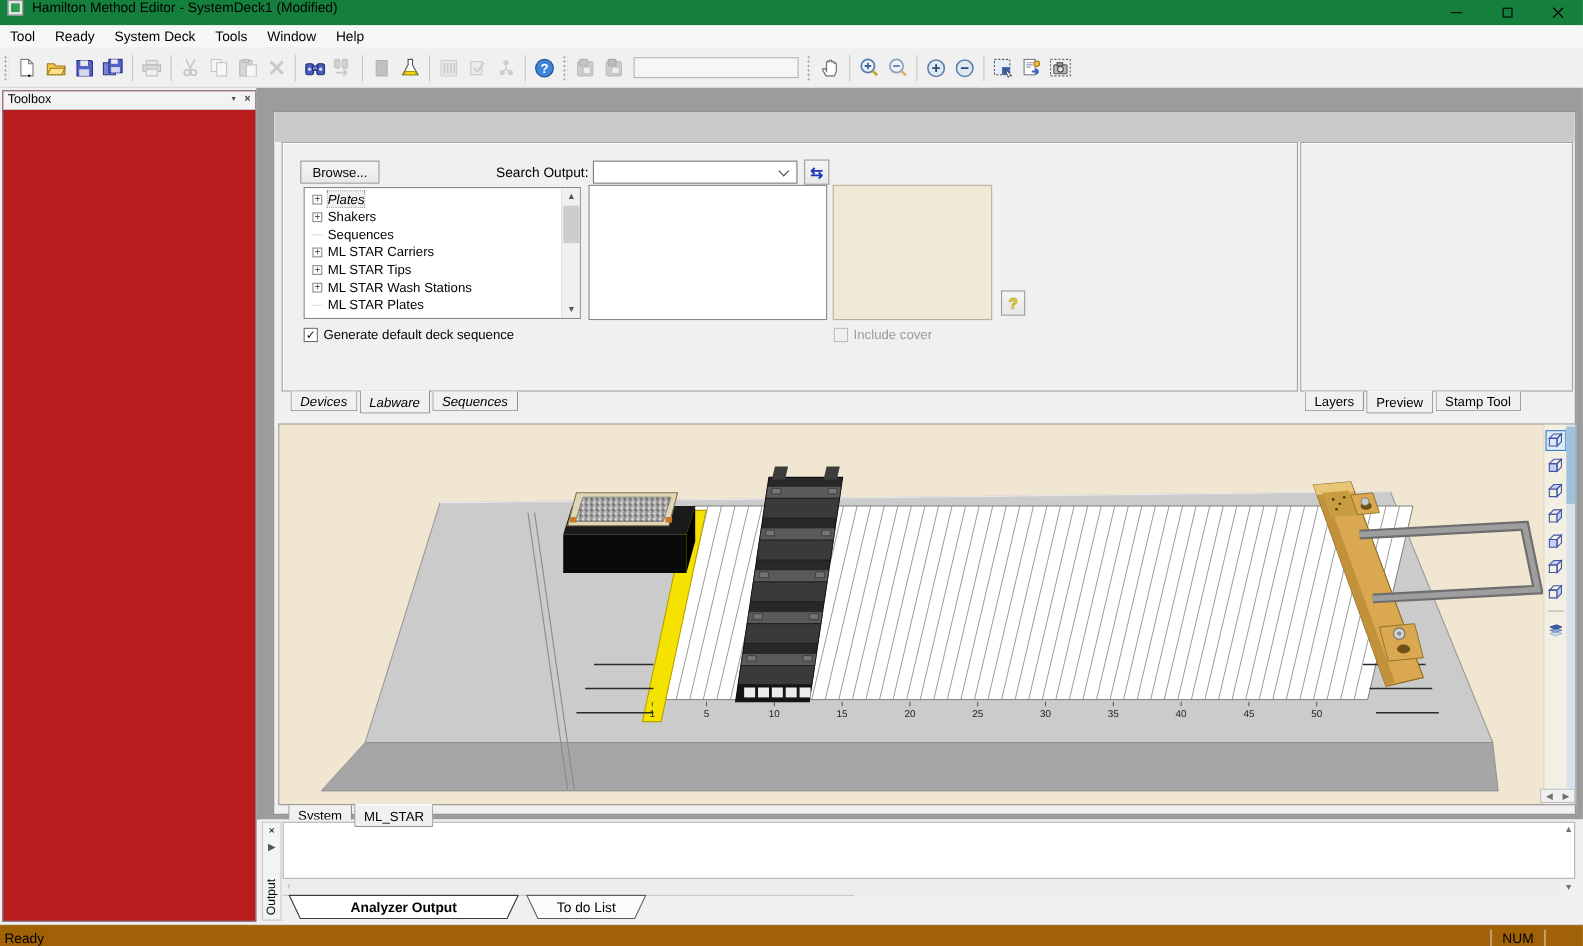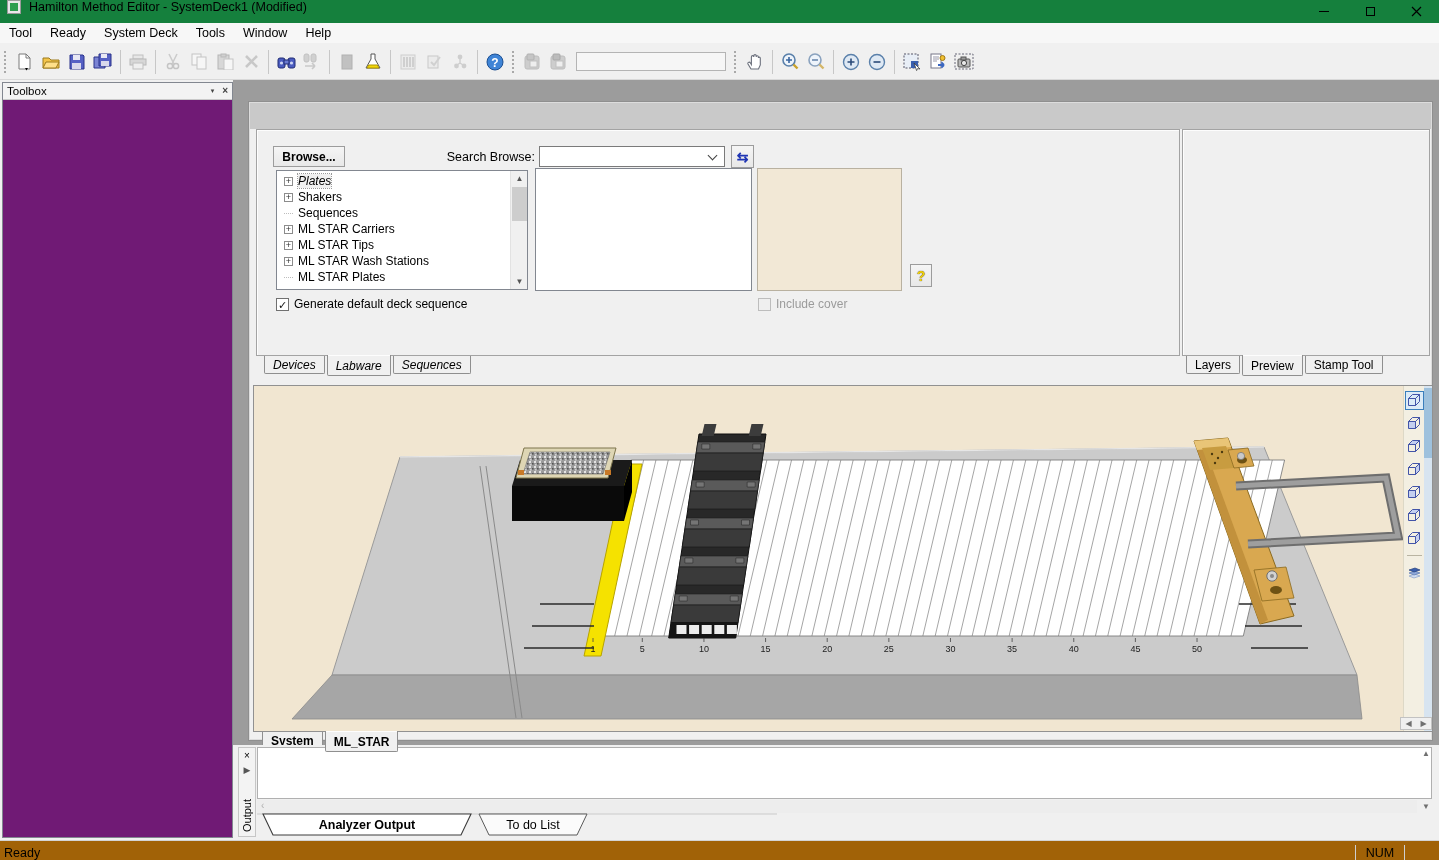--- a/index.html
+++ b/index.html
@@ -23,21 +23,21 @@
   #toolbar { left:0; top:44px; width:1439px; height:36px; background:#f0f0f0; border-bottom:1px solid #d9d9d9; display:flex; align-items:center; }
   .tgrip { width:5px; height:24px; margin:0 4px 0 3px;
     background-image:radial-gradient(#a9a9a9 34%, transparent 35%); background-size:4px 4px; }
   .tsep { width:1px; height:24px; background:#c7c7c7; margin:0 4px; }
   .tbtn { width:26px; height:26px; display:flex; align-items:center; justify-content:center; border-radius:2px; }
   .tbtn svg { display:block; }
   .dis { opacity:.45; filter:grayscale(1); }
   #tb-address { width:150px; height:19px; border:1px solid #b4b4b4; background:#f6f6f6; font-family:"Liberation Sans",sans-serif; font-size:12px; padding:0 3px; margin:0 4px; }
 
   
-  #toolbox { left:2px; top:82px; width:231px; height:756px; background:#701a75; border:1px solid #828790; }
+  #toolbox { left:2px; top:82px; width:231px; height:756px; background:#b91c1c; border:1px solid #828790; }
   #toolbox-header { height:17px; background:#f3f3f3; border-bottom:1px solid #c9c9c9; display:flex; align-items:center; padding:0 4px; }
   #toolbox-title { font-size:11.5px; }
   #toolbox-header .hb { margin-left:auto; display:flex; gap:8px; align-items:center; color:#444; }
   #toolbox-header .hb span { font-size:10px; line-height:10px; }
 
   
   #mdi { left:233px; top:80px; width:1206px; height:665px; background:#9c9c9c; }
 
   
   #child { left:248px; top:101px; width:1185px; height:640px; background:#c9c9c9; border:1px solid #8f8f8f; box-shadow:0 0 0 1px #dcdcdc inset; }
@@ -54,21 +54,21 @@
   .cg-max { width:8px; height:7px; border:1px solid #333; }
   #child-body { position:absolute; left:1px; top:27px; right:1px; bottom:1px; background:#f0f0f0; }
 
   
   .panel3d { background:#f0f0f0; border:1px solid #a3a3a3; box-shadow:1px 1px 0 #fdfdfd inset; }
   #labware-page { left:6px; top:0px; width:924px; height:227px; }
   #side-page { left:932px; top:0px; width:248px; height:227px; }
 
   .btn { background:linear-gradient(#f5f5f5,#e8e8e8); border:1px solid #9c9c9c; font-size:12px;
          display:flex; align-items:center; justify-content:center; }
-  #browse-btn { left:16px; top:16px; width:72px; height:21px;font-weight:bold; }
+  #browse-btn { left:16px; top:16px; width:72px; height:21px; }
   #search-label { left:150px; top:20px; width:128px; text-align:right; font-size:12.5px; }
   #search-combo { left:282px; top:16px; width:186px; height:21px; background:#fff; border:1px solid #7a7a7a; display:flex; align-items:center; }
   #search-combo .val { flex:1; padding:0 4px; font-size:12px; }
   .chev { width:7px; height:7px; border-right:1.6px solid #404040; border-bottom:1.6px solid #404040; transform:rotate(45deg); margin:-3px 8px 0 0; }
   #swap-btn { left:474px; top:15px; width:23px; height:23px; font-size:14px; color:#1f35b4; font-weight:bold; }
 
   .sunken { background:#fff; border:1px solid #828790; }
   #labware-tree { left:19px; top:40px; width:252px; height:120px; overflow:hidden; }
   #tree-rows { position:absolute; left:1px; top:2px; right:18px; }
   .tree-row { display:flex; align-items:center; height:16px; padding-left:6px; font-size:12px; white-space:nowrap; }
@@ -90,21 +90,21 @@
   #cover-row { left:501px; top:167px; color:#9b9b9b; }
   #cover-row .cb { border-color:#bdbdbd; background:#efefef; }
 
   
   .tabstrip { position:absolute; display:flex; align-items:flex-start; }
   .tabstrip .tab { background:#f0f0f0; border:1px solid #8f8f8f; border-top:none; height:18px; padding:2px 8px 0 8px;
       font-size:12px; border-radius:0 0 2px 2px; margin-right:2px; position:relative; top:0; }
   .tabstrip .tab.active { height:21px; top:-1px; padding-top:4px; z-index:3; box-shadow:0 1px 0 #fdfdfd inset; }
   #page-tabs { left:14px; top:227px;font-style:italic; }
   #side-tabs { left:936px; top:227px; }
-  #deck-tabs { left:12px; top:603px;font-weight:bold; }
+  #deck-tabs { left:12px; top:603px; }
 
   
   #deck-view { left:3px; top:256px; width:1180px; height:347px; background:#f1e6d1; border:1px solid #919191; }
   #deck-svg { position:absolute; left:0; top:0; }
   #cube-strip { position:absolute; left:1149px; top:0; width:21px; height:345px; background:#f3efe2; border-left:1px solid #ddd8c6; display:flex; flex-direction:column; align-items:center; padding-top:5px; }
   .cube-btn { width:19px; height:19px; margin-bottom:4px; display:flex; align-items:center; justify-content:center; border:1px solid transparent; }
   .cube-btn.sel { border-color:#3a7ebc; background:#dcebf7; }
   #cube-sep { width:15px; height:1px; background:#b9b4a2; margin:3px 0 6px 0; }
   #deck-vscroll { position:absolute; left:1170px; top:0; width:8px; height:345px; background:#d7e4f0; }
   #deck-vscroll .thumb { position:absolute; left:0px; top:2px; width:8px; height:70px; background:#9ec1dd; }
@@ -369,21 +369,21 @@
   <div style="height:737px;"></div>
 </div>
 
 <div class="abs" id="mdi"></div>
 
 <div class="abs" id="child">
   <div id="child-body">
 
     <div class="abs panel3d" id="labware-page">
       <div class="abs btn" id="browse-btn">Browse...</div>
-      <div class="abs" id="search-label">Search Browse:</div>
+      <div class="abs" id="search-label">Search Output:</div>
       <div class="abs" id="search-combo">
         <span class="val"></span>
         <span class="chev"></span>
       </div>
       <div class="abs btn" id="swap-btn">
           <span>⇆</span>
         </div>
 
       <div class="abs sunken" id="labware-tree">
         <div id="tree-rows">

